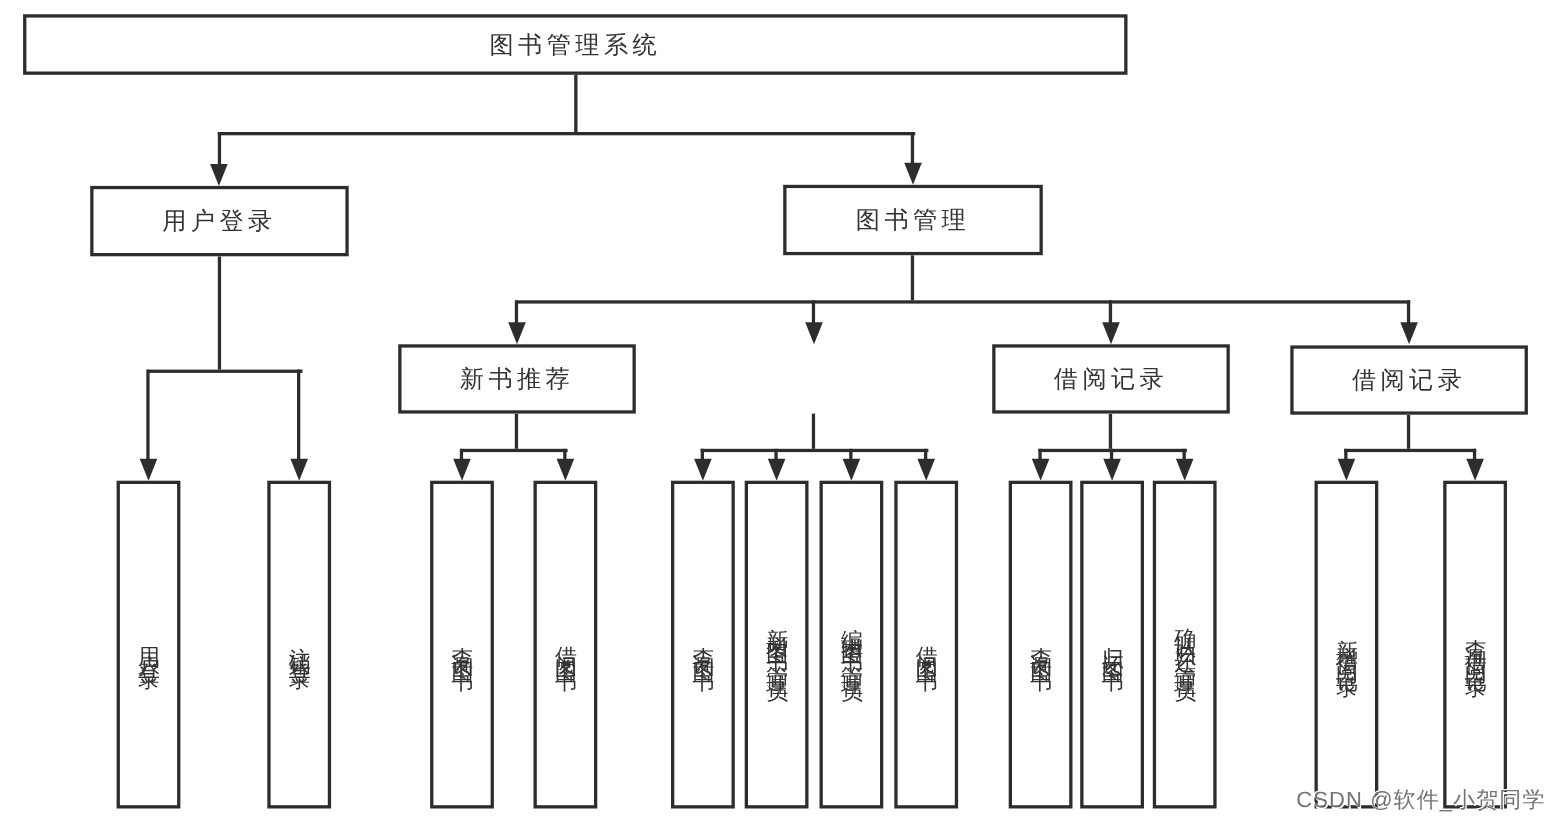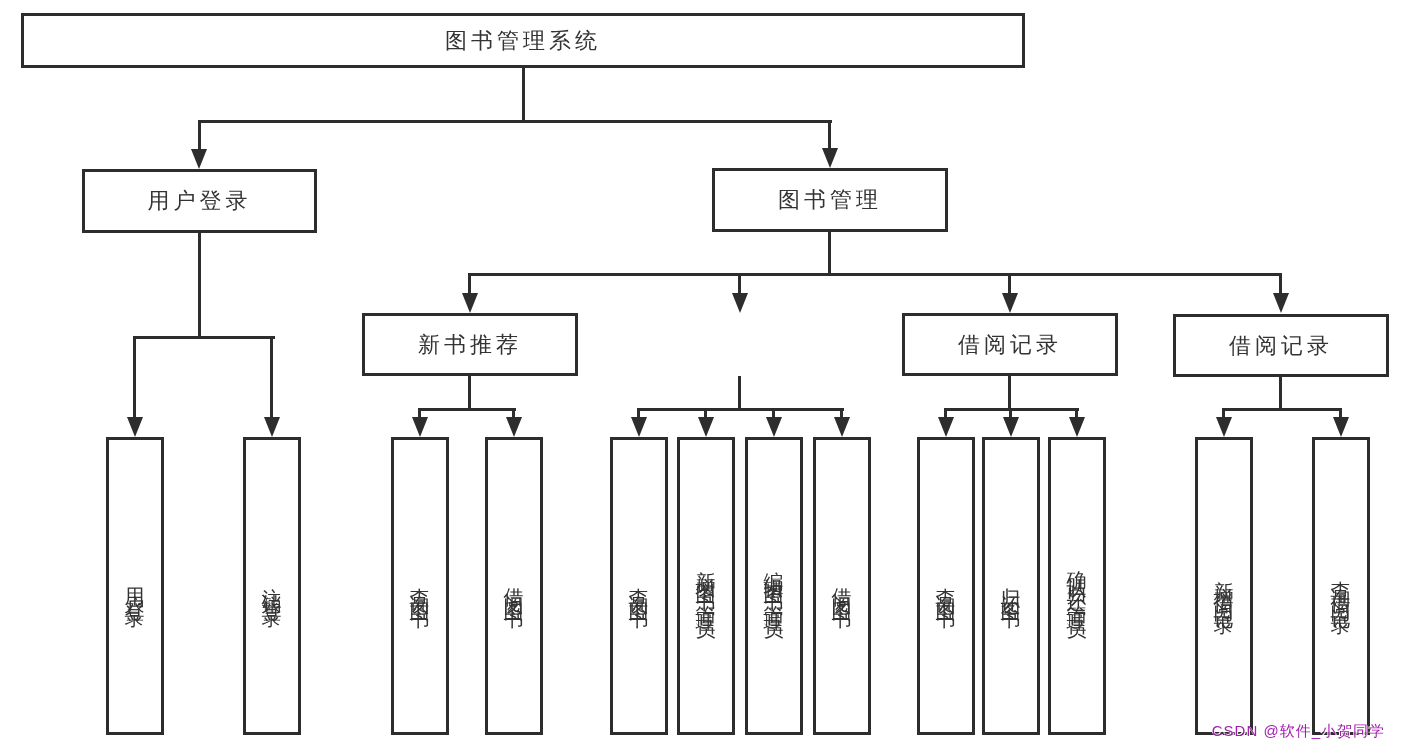--- a/index.html
+++ b/index.html
@@ -51,23 +51,23 @@
   #n-records{left:1173px;top:314px;width:216px;height:63px;}
   .leaf{top:437px;width:58px;height:298px;}
   #n-l1{left:106px;}  #n-l2{left:243px;}
   #n-l3{left:391px;}  #n-l4{left:485px;}
   #n-l5{left:610px;}  #n-l6{left:677px;}
   #n-l7{left:745px;}  #n-l8{left:813px;}
   #n-l9{left:917px;}  #n-l10{left:982px;} #n-l11{left:1048px;}
   #n-l12{left:1195px;} #n-l13{left:1312px;}
   .watermark{
     position:absolute;
-    right:20px;bottom:6px;
-    font-size:15px;
-    color:#a21caf;
+    right:0;bottom:6px;
+    font-size:20px;
+    color:#737373;
     text-shadow:1px 1px 0 #ffffff, -1px -1px 0 #ffffff;
     letter-spacing:1px;
   }
 </style>
 </head>
 <body>
 
 <div class="stage">
 
   <div id="connectors">

